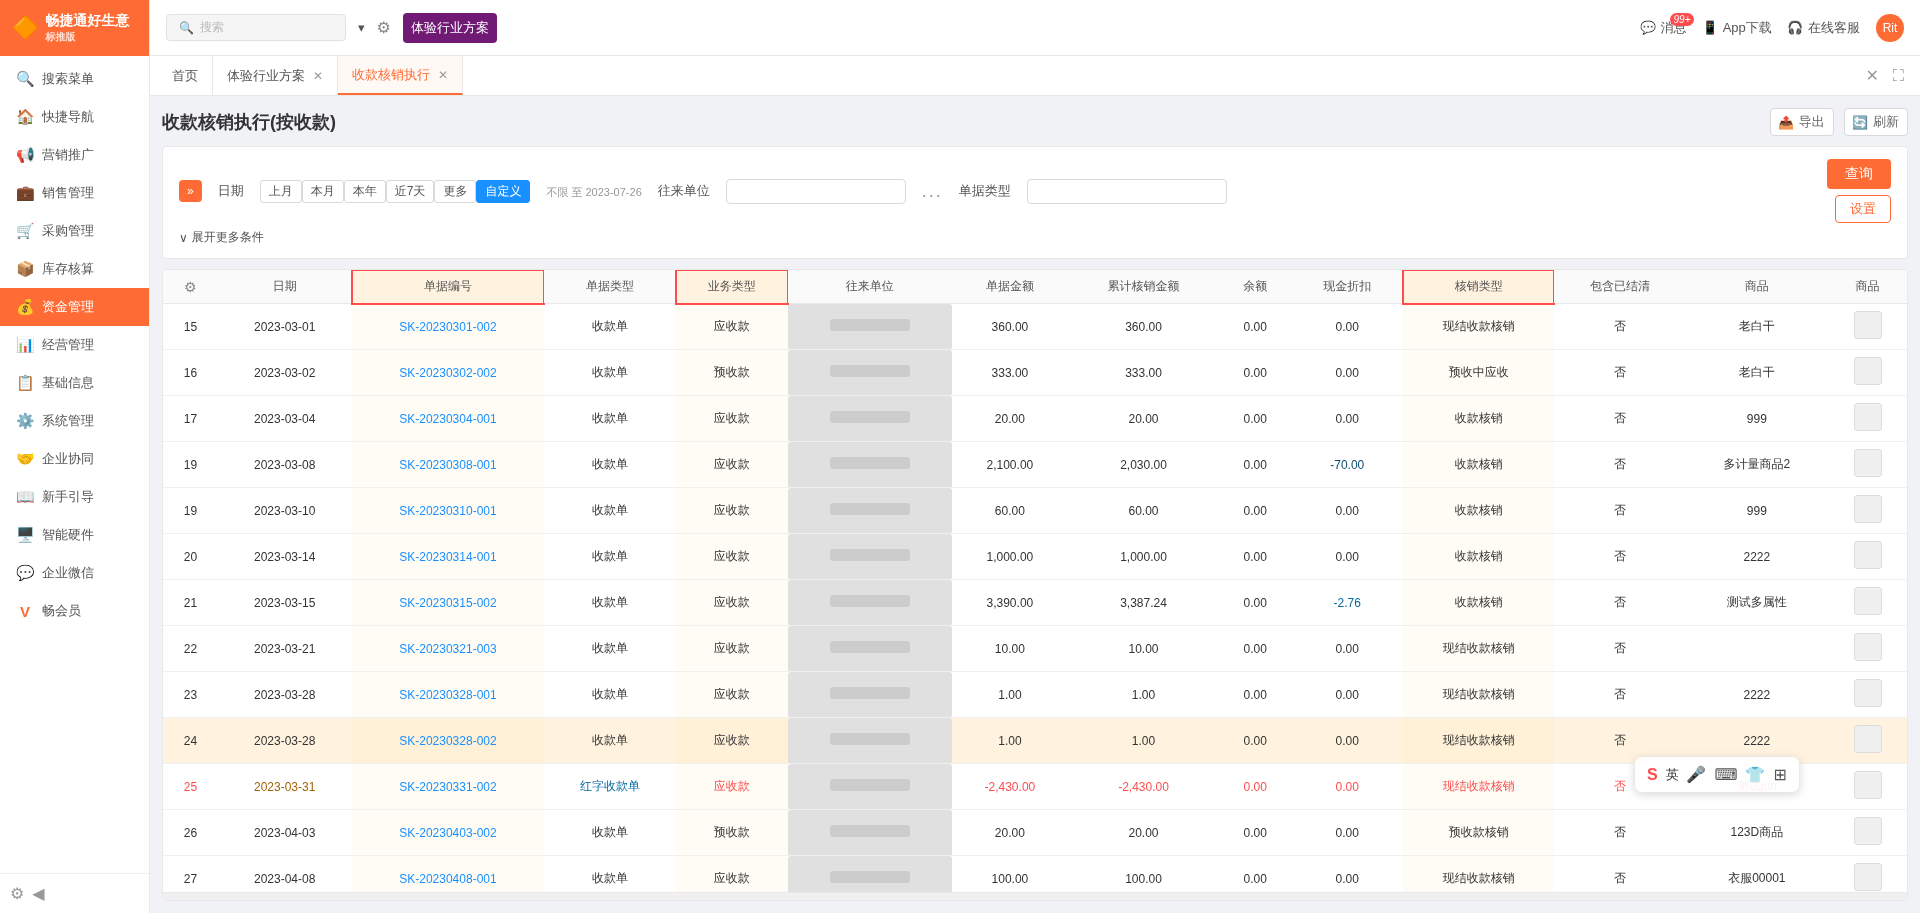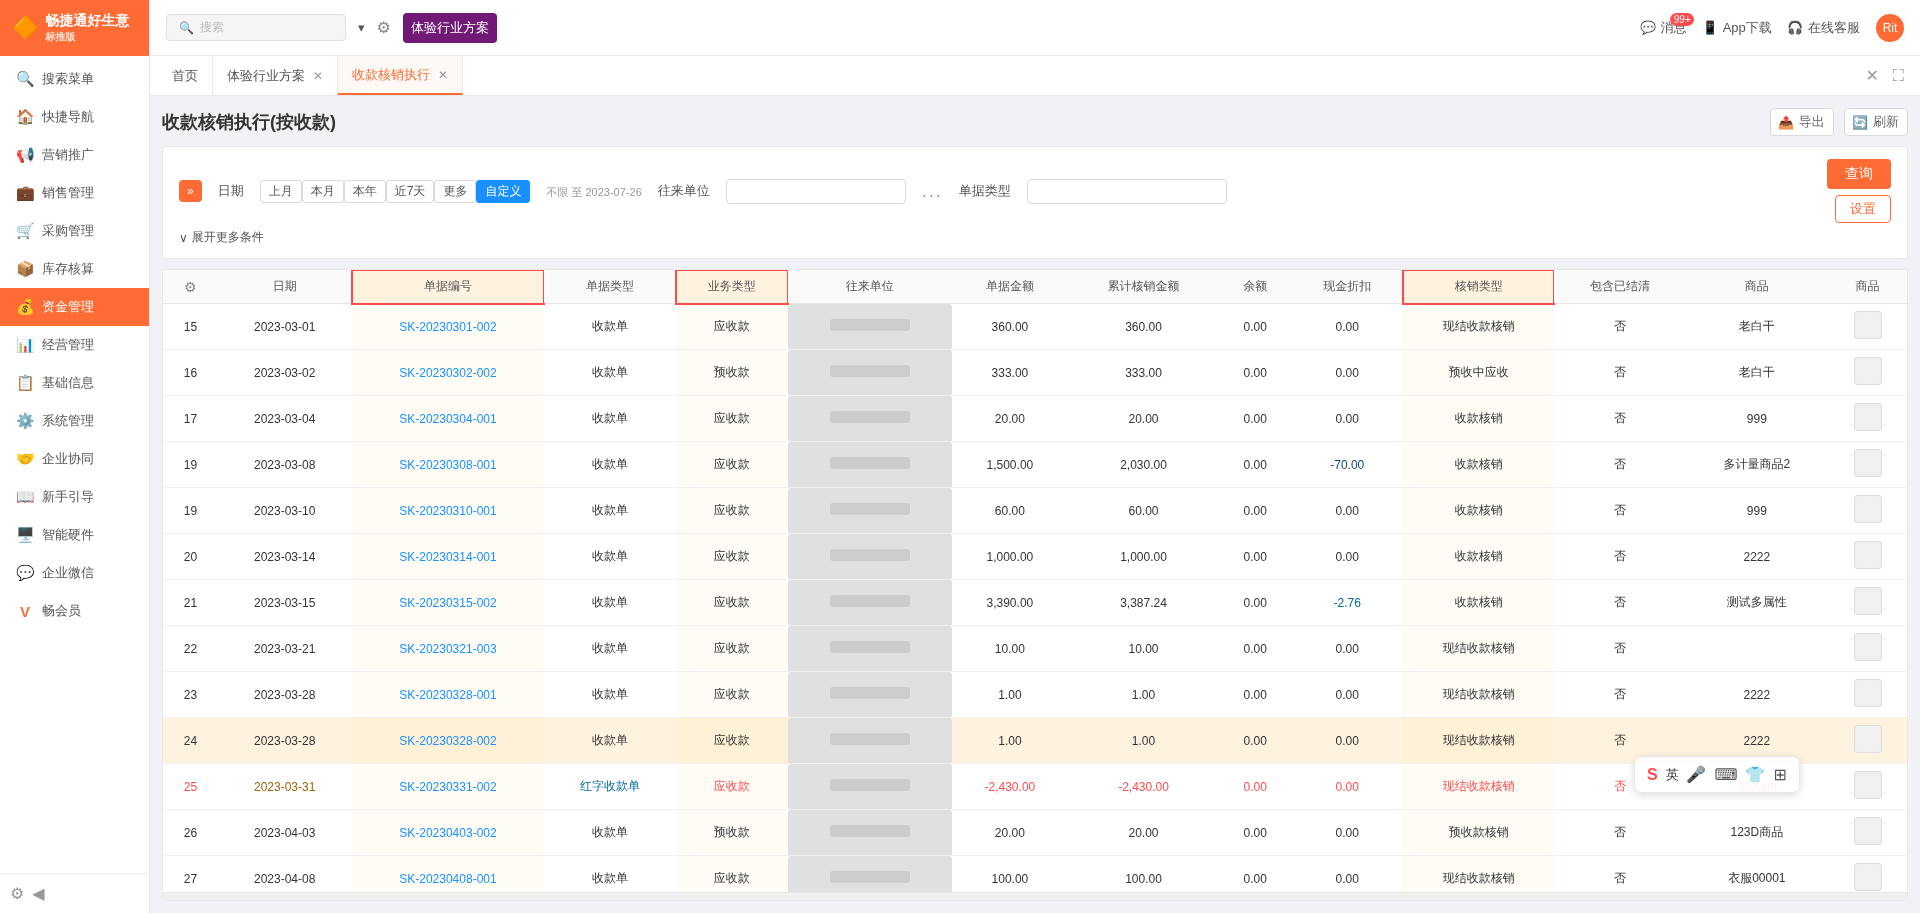--- a/index.html
+++ b/index.html
@@ -338,21 +338,21 @@
                 <td>999</td>
                 <td><span style="display: inline-block; width: 28px; height: 28px; background: rgb(240, 240, 240); border-radius: 3px; border: 1px solid rgb(221, 221, 221);"></span></td>
               </tr>
               <tr>
                 <td>19</td>
                 <td>2023-03-08</td>
                 <td style="background: rgba(255, 200, 100, 0.06);"><a class="link-text" href="#">SK-20230308-001</a></td>
                 <td>收款单</td>
                 <td style="background: rgba(255, 200, 100, 0.06);">应收款</td>
                 <td style="color: rgb(204, 204, 204); background: rgb(224, 224, 224); border-radius: 3px;"><span style="display: inline-block; width: 80px; height: 12px; background: rgb(204, 204, 204); border-radius: 3px;"></span></td>
-                <td>1,500.00</td>
+                <td>2,100.00</td>
                 <td>2,030.00</td>
                 <td>0.00</td>
                 <td style="color: #0c4a6e;">-70.00</td>
                 <td style="background: rgba(255, 200, 100, 0.06);">收款核销</td>
                 <td>否</td>
                 <td>多计量商品2</td>
                 <td><span style="display: inline-block; width: 28px; height: 28px; background: rgb(240, 240, 240); border-radius: 3px; border: 1px solid rgb(221, 221, 221);"></span></td>
               </tr>
               <tr>
                 <td>19</td>

